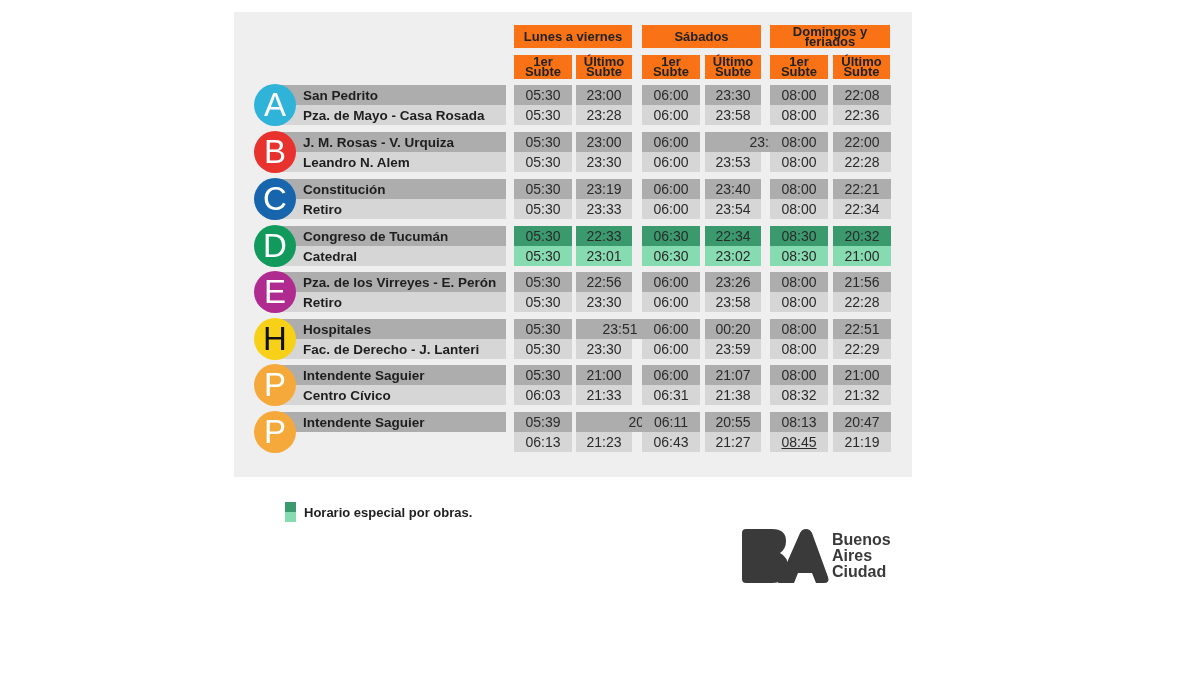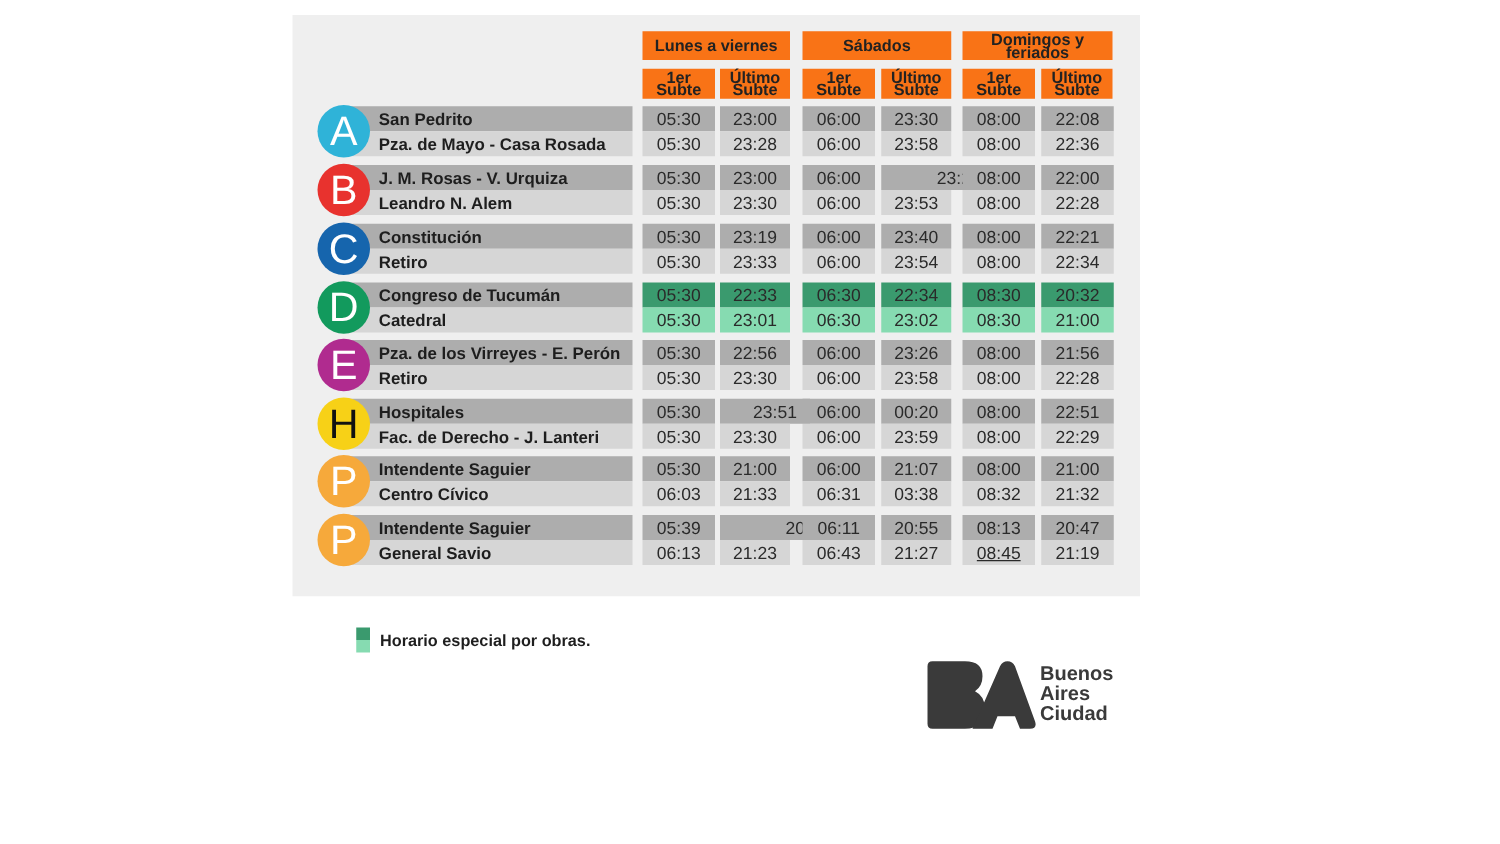--- a/index.html
+++ b/index.html
@@ -157,29 +157,28 @@
       <div class="st top">Intendente Saguier</div>
       <div class="st bot">Centro Cívico</div>
     </div>
     <div class="cell top" style="left: 514px; top: 365px;">05:30</div>
     <div class="cell bot" style="left: 514px; top: 385px;">06:03</div>
     <div class="cell top" style="left: 576px; top: 365px; width: 56px;">21:00</div>
     <div class="cell bot" style="left: 576px; top: 385px; width: 56px;">21:33</div>
     <div class="cell top" style="left: 642px; top: 365px;">06:00</div>
     <div class="cell bot" style="left: 642px; top: 385px;">06:31</div>
     <div class="cell top" style="left: 705px; top: 365px; width: 56px;">21:07</div>
-    <div class="cell bot" style="left: 705px; top: 385px; width: 56px;">03:38</div>
+    <div class="cell bot" style="left: 705px; top: 385px; width: 56px;">21:38</div>
     <div class="cell top" style="left: 770px; top: 365px;">08:00</div>
     <div class="cell bot" style="left: 770px; top: 385px;">08:32</div>
     <div class="cell top" style="left: 833px; top: 365px;">21:00</div>
     <div class="cell bot" style="left: 833px; top: 385px;">21:32</div>
     <div class="line-block" style="top: 412px;">
       <div class="badge" style="background: rgb(246, 169, 59);">P</div>
       <div class="st top">Intendente Saguier</div>
-      <div class="st bot">General Savio</div>
     </div>
     <div class="cell top" style="left: 514px; top: 412px;">05:39</div>
     <div class="cell bot" style="left: 514px; top: 432px;">06:13</div>
     <div class="cell top" style="left: 576px; top: 412px; width: 52px; padding-left: 44px;">20:50</div>
     <div class="cell bot" style="left: 576px; top: 432px; width: 56px;">21:23</div>
     <div class="cell top" style="left: 642px; top: 412px;">06:11</div>
     <div class="cell bot" style="left: 642px; top: 432px;">06:43</div>
     <div class="cell top" style="left: 705px; top: 412px; width: 56px;">20:55</div>
     <div class="cell bot" style="left: 705px; top: 432px; width: 56px;">21:27</div>
     <div class="cell top" style="left: 770px; top: 412px;">08:13</div>

